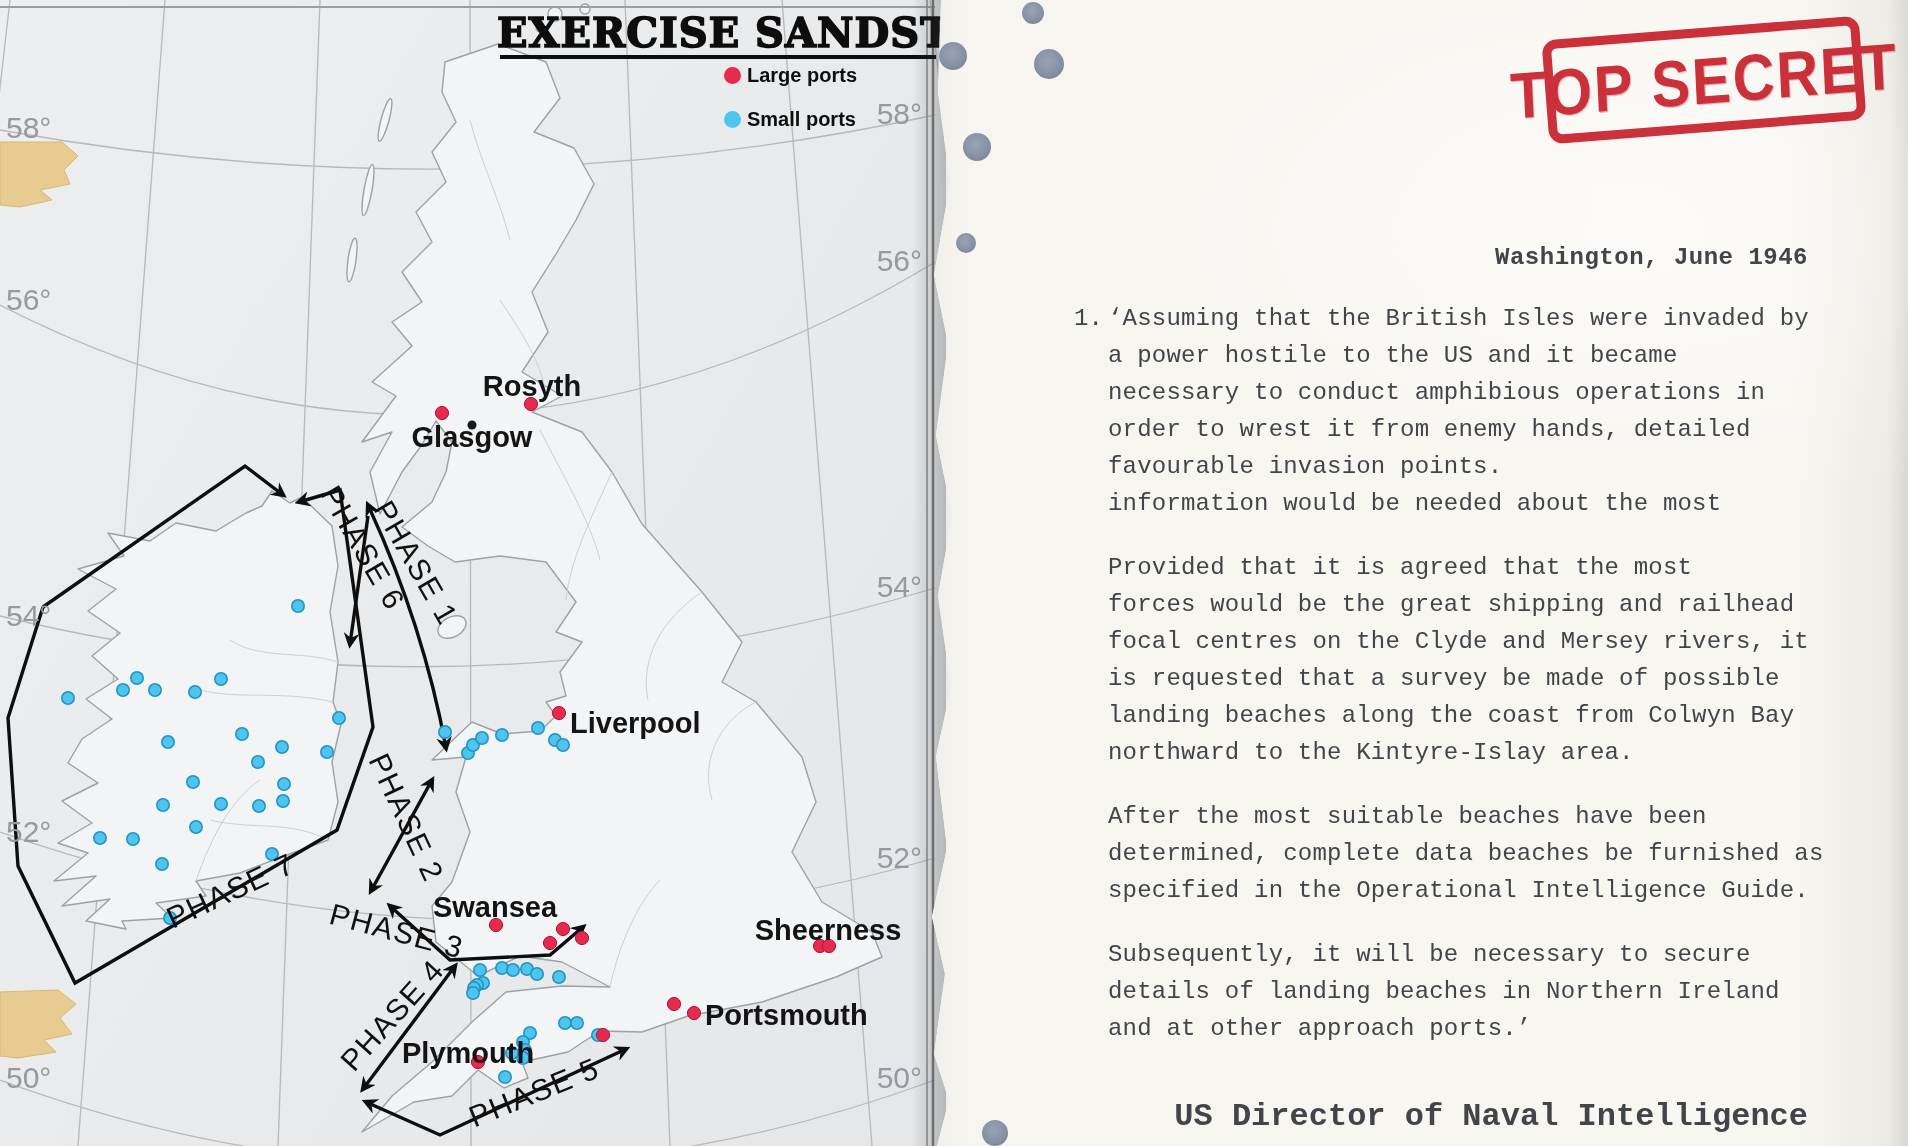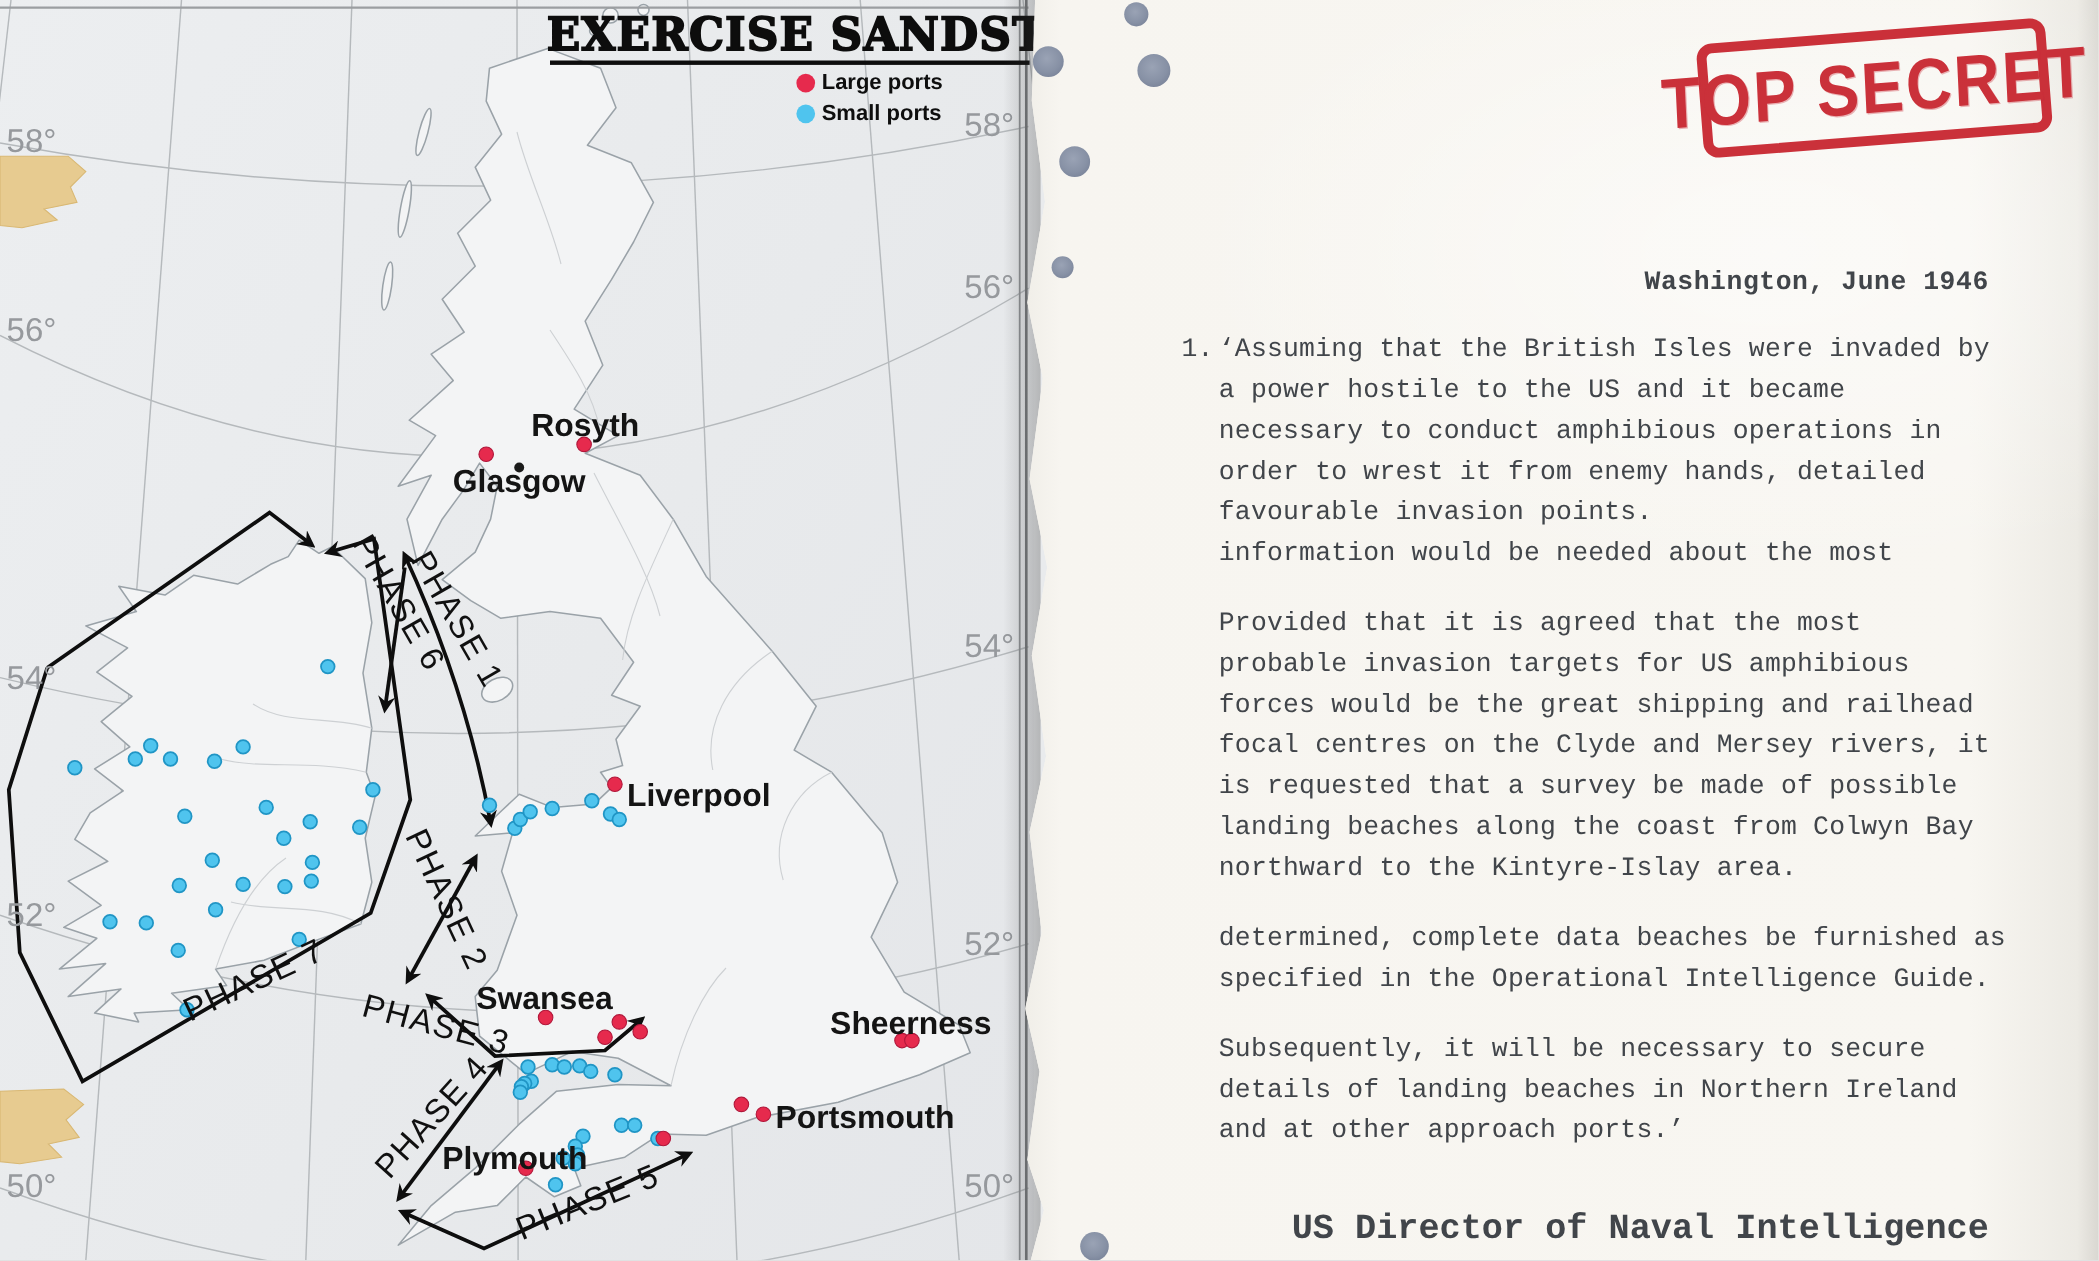--- a/index.html
+++ b/index.html
@@ -244,21 +244,21 @@
       </g>
     </svg>
 
     <div id="map-title">EXERCISE SANDSTONE</div>
     <div id="title-rule"></div>
 
     <div class="legend-row" style="top:60px;">
       <span class="legend-dot" style="background:#e62a4d;"></span>
       <span class="legend-label">Large ports</span>
     </div>
-    <div class="legend-row" style="top:88px;">
+    <div class="legend-row" style="top:104px;">
       <span class="legend-dot" style="background:#4fc4ee;"></span>
       <span class="legend-label">Small ports</span>
     </div>
   </div>
 
   <div id="doc-shadow"></div>
   <div id="doc-panel"></div>
 
   <div id="stamp">
     <span>TOP SECRET</span>
@@ -270,28 +270,28 @@
         <div class="para">
           <div class="line"><span class="para-num">1.</span>‘Assuming that the British Isles were invaded by</div>
           <div class="line">a power hostile to the US and it became</div>
           <div class="line">necessary to conduct amphibious operations in</div>
           <div class="line">order to wrest it from enemy hands, detailed</div>
           <div class="line">favourable invasion points.</div>
           <div class="line">information would be needed about the most</div>
         </div>
         <div class="para">
           <div class="line">Provided that it is agreed that the most</div>
-          <div class="line">probable invasion targets for US amphibious</div>
           <div class="line">forces would be the great shipping and railhead</div>
           <div class="line">focal centres on the Clyde and Mersey rivers, it</div>
           <div class="line">is requested that a survey be made of possible</div>
           <div class="line">landing beaches along the coast from Colwyn Bay</div>
           <div class="line">northward to the Kintyre-Islay area.</div>
         </div>
         <div class="para">
+          <div class="line">After the most suitable beaches have been</div>
           <div class="line">determined, complete data beaches be furnished as</div>
           <div class="line">specified in the Operational Intelligence Guide.</div>
         </div>
         <div class="para">
           <div class="line">Subsequently, it will be necessary to secure</div>
           <div class="line">details of landing beaches in Northern Ireland</div>
           <div class="line">and at other approach ports.’</div>
         </div>
       </div>
     <div id="signature">US Director of Naval Intelligence</div>

